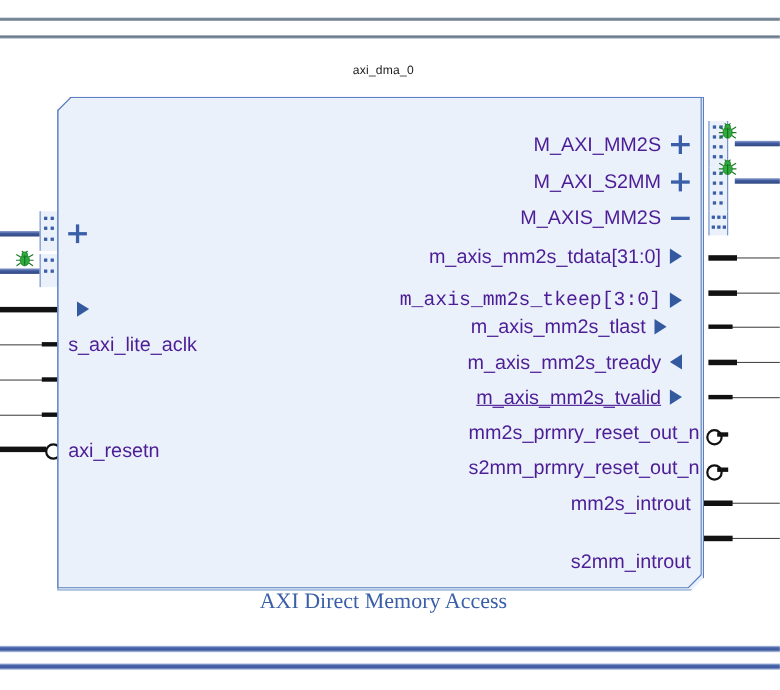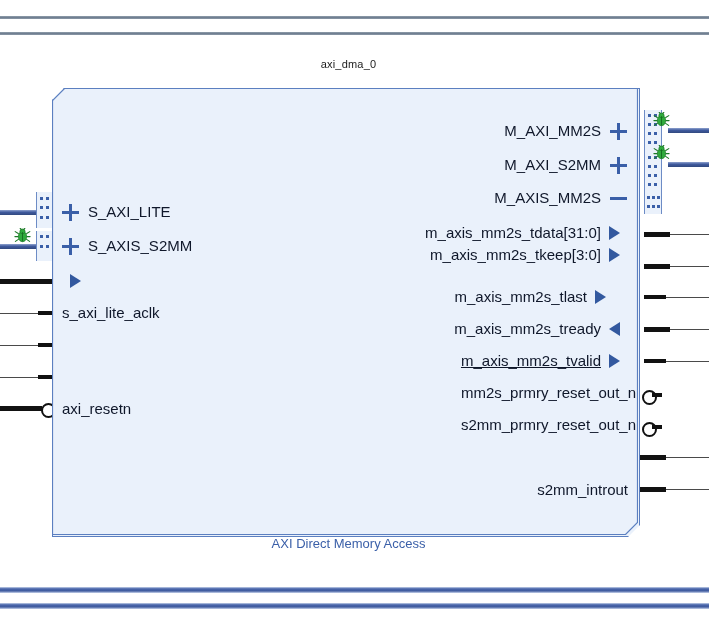--- a/index.html
+++ b/index.html
@@ -19,25 +19,25 @@
          border-radius:0;
          -webkit-clip-path:polygon(12px 0,100% 0,100% calc(100% - 12px),calc(100% - 12px) 100%,0 100%,0 12px);
          clip-path:polygon(12px 0,100% 0,100% calc(100% - 12px),calc(100% - 12px) 100%,0 100%,0 12px);}
   .block-outline{position:absolute;left:52px;top:88px;width:586px;height:447px;pointer-events:none;}
   .block-outline svg{display:block;}
 
   .title{position:absolute;left:0;top:58px;width:709px;text-align:center;
          font-size:11px;color:#1b1b1b;letter-spacing:.2px;}
   .title span{display:inline-block;margin-left:-12px;}
   .subtitle{position:absolute;left:0;top:536px;width:709px;text-align:center;
-            font-size:13px;color:#3a5fa8;}
+            font-size:20px;color:#3a5fa8;font-family:Liberation Serif, serif;}
   .subtitle span{display:inline-block;margin-left:-12px;}
 
   
-  .pin{position:absolute;height:22px;display:flex;align-items:center;font-size:15px;color:#0f172a;white-space:nowrap;}
+  .pin{position:absolute;height:22px;display:flex;align-items:center;font-size:18px;color:#4c1d95;white-space:nowrap;}
   .pin-left{left:62px;}
   .pin-right{right:auto;justify-content:flex-end;}
 
   .lbl{line-height:22px;}
 
   
   .pm{display:inline-block;width:17px;height:17px;position:relative;flex:0 0 auto;}
   .pm::before{content:"";position:absolute;left:0;top:7px;width:17px;height:3px;background:#3a5fa8;}
   .pm.plus::after{content:"";position:absolute;left:7px;top:0;width:3px;height:17px;background:#3a5fa8;}
 
@@ -219,27 +219,22 @@
 
   <div class="block"></div>
   <div class="block-outline">
     <svg width="586" height="447" viewBox="0 0 586 447">
       <path d="M12.5 0.5 L585.5 0.5 L585.5 434.5 L573.5 446.5 L0.5 446.5 L0.5 12.5 Z" fill="none" stroke="#5b7fc0" stroke-width="1.2"></path>
     </svg>
   </div>
 
   <div class="pin pin-left" style="top:201px;">
     <span class="pm plus"></span>
-    <span class="lbl" style="margin-left:9px;">S_AXI_LITE</span>
-  </div>
-
-  <div class="pin pin-left" style="top:235px;">
-    <span class="pm plus"></span>
-    <span class="lbl" style="margin-left:9px;">S_AXIS_S2MM</span>
-  </div>
+  </div>
+
 
   <div class="pin pin-left" style="top:270px;left:70px;">
     <span class="tri r"></span>
   </div>
 
   <div class="pin pin-left" style="top:302px;">
     <span class="lbl">s_axi_lite_aclk</span>
   </div>
 
 
@@ -261,21 +256,21 @@
   <div class="pin pin-right" style="top:187px;left:360px;width:267px;">
     <span class="lbl">M_AXIS_MM2S</span>
     <span class="pm" style="margin-left:9px;"></span>
   </div>
 
   <div class="pin pin-right" style="top:222px;left:330px;width:290px;">
     <span class="lbl">m_axis_mm2s_tdata[31:0]</span>
     <span class="tri r" style="margin-left:8px;"></span>
   </div>
 
-  <div class="pin pin-right" style="top:244px;left:330px;width:290px;">
+  <div class="pin pin-right" style="top:262px;left:330px;width:290px;font-family:Liberation Mono, monospace;">
     <span class="lbl">m_axis_mm2s_tkeep[3:0]</span>
     <span class="tri r" style="margin-left:8px;"></span>
   </div>
 
   <div class="pin pin-right" style="top:286px;left:316px;width:290px;">
     <span class="lbl">m_axis_mm2s_tlast</span>
     <span class="tri r" style="margin-left:8px;"></span>
   </div>
 
   <div class="pin pin-right" style="top:318px;left:330px;width:290px;justify-content:flex-end;">
@@ -289,22 +284,25 @@
   </div>
 
   <div class="pin pin-right" style="top:382px;left:330px;width:306px;">
     <span class="lbl">mm2s_prmry_reset_out_n</span>
   </div>
 
   <div class="pin pin-right" style="top:414px;left:330px;width:306px;">
     <span class="lbl">s2mm_prmry_reset_out_n</span>
   </div>
 
-
-  <div class="pin pin-right" style="top:479px;left:330px;width:298px;">
+  <div class="pin pin-right" style="top:447px;left:330px;width:298px;">
+    <span class="lbl">mm2s_introut</span>
+  </div>
+
+  <div class="pin pin-right" style="top:499px;left:330px;width:298px;">
     <span class="lbl">s2mm_introut</span>
   </div>
 
   <div class="subtitle">
     <span>AXI Direct Memory Access</span>
   </div>
 
 </div>
 
 </body></html>

